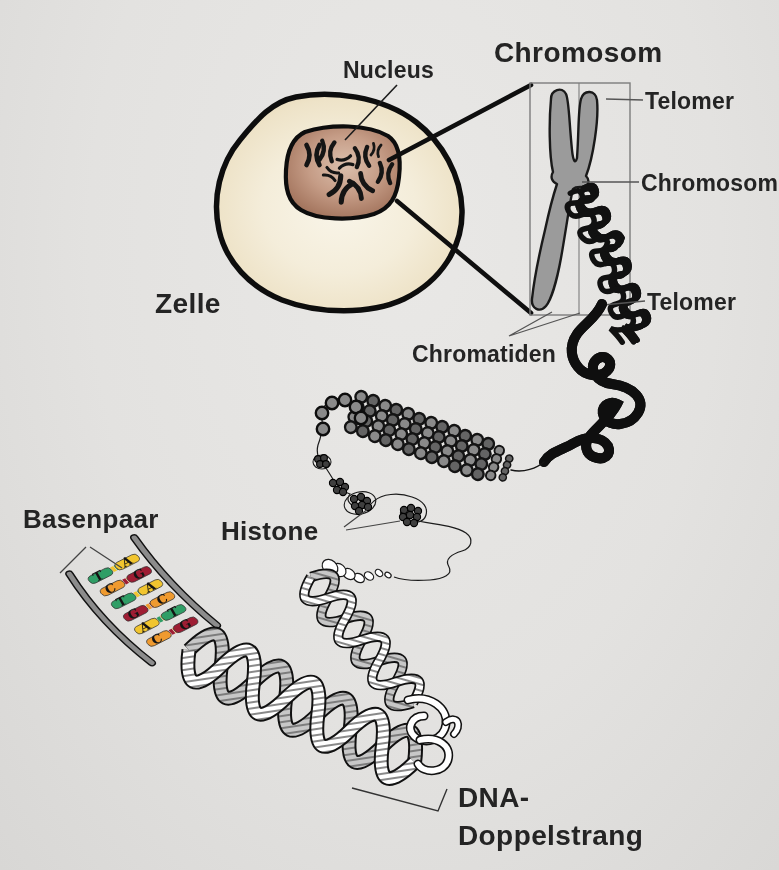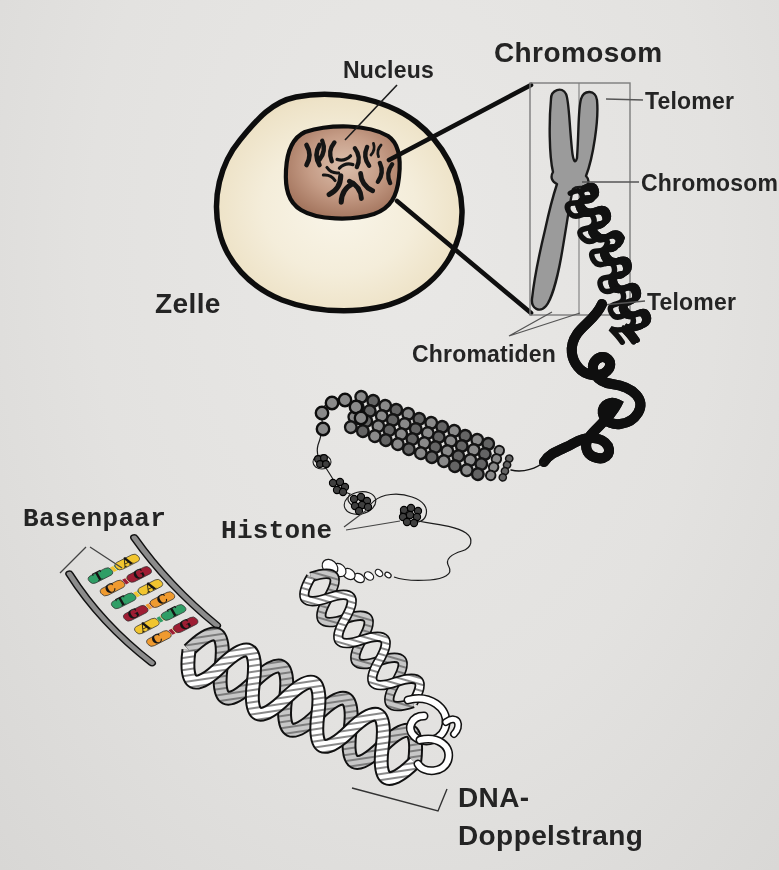--- a/index.html
+++ b/index.html
@@ -2,21 +2,21 @@
 <html><head>
 <meta charset="utf-8">
 <style>
   html,body{margin:0;padding:0;}
   body{width:779px;height:870px;font-family:"Liberation Sans",sans-serif;}
   .stage{position:relative;width:779px;height:870px;overflow:hidden;
          background:radial-gradient(ellipse at 52% 28%, #e9e8e6 0%, #e3e2e0 55%, #d8d7d5 100%);}
   svg.art{position:absolute;left:0;top:0;}
   .lbl{position:absolute;color:#242424;font-weight:bold;white-space:nowrap;}
   .lbl-xl{font-size:28px;letter-spacing:.4px;}
-  .lbl-lg{font-size:26px;letter-spacing:.3px;font-family:Liberation Mono, monospace;}
+  .lbl-lg{font-size:26px;letter-spacing:.3px;}
   .lbl-md{font-size:23px;letter-spacing:.2px;}
   .dna-lines{line-height:1.35;}
   .rletter{font-family:"DejaVu Serif",serif;font-style:italic;font-weight:bold;font-size:13px;fill:#141414;}
 </style>
 </head>
 <body>
 
 <div class="stage">
 
 <svg class="art" width="779" height="870" viewBox="0 0 779 870">

